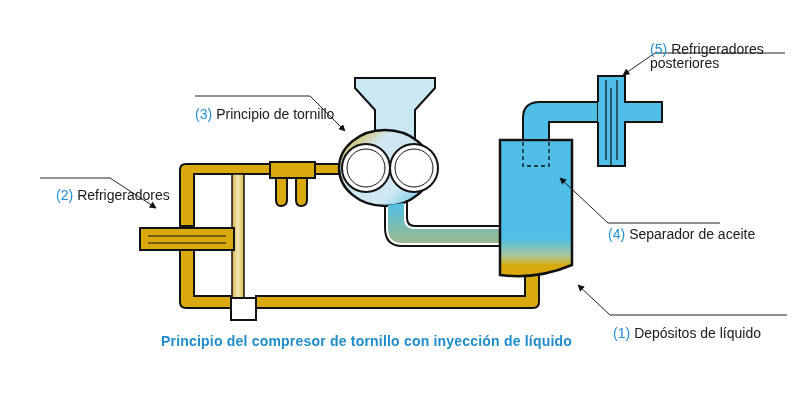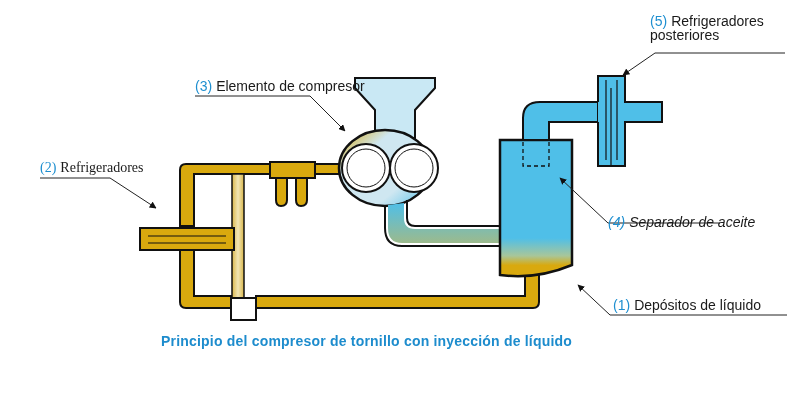--- a/index.html
+++ b/index.html
@@ -1,18 +1,18 @@
 <!DOCTYPE html>
 <html><head>
 <meta charset="utf-8">
 <style>
   html, body { margin:0; padding:0; background:#ffffff; }
   body { width:800px; height:401px; position:relative; overflow:hidden; font-family:"Liberation Sans", sans-serif; }
   .diagram { position:absolute; left:0; top:0; width:800px; height:401px; }
-  .label { position:absolute; font-size:14px; color:#1a1a1a; white-space:nowrap; line-height:17px; }
+  .label { position:absolute; font-size:14px; color:#1a1a1a; white-space:nowrap; line-height:17px;margin-top:28px; }
   .label .num { color:#1e8fd0; margin-right:4px; }
   .caption { position:absolute; left:133px; top:333px; font-size:14px; font-weight:bold; color:#1d8ccd; letter-spacing:0.2px; white-space:nowrap;padding-left:28px; }
 </style>
 </head>
 <body>
 
 <svg class="diagram" viewBox="0 0 800 401" xmlns="http://www.w3.org/2000/svg">
   <defs>
     <linearGradient id="sepGrad" x1="0" y1="0" x2="0" y2="1">
       <stop offset="0" stop-color="#4fbfe8"></stop>
@@ -102,28 +102,28 @@
 </svg>
 
 <div class="label" style="left:650px; top:13px;">
   <span class="num">(5)</span><span>Refrigeradores</span>
 </div>
 <div class="label" style="left:650px; top:27px;">
   <span>posteriores</span>
 </div>
 
 <div class="label" style="left:195px; top:78px;">
-  <span class="num">(3)</span><span>Elemento de compresor</span>
+  <span class="num">(3)</span><span>Principio de tornillo</span>
 </div>
 
-<div class="label" style="left:40px; top:159px;font-family:Liberation Serif, serif;">
+<div class="label" style="left:56px; top:159px;">
   <span class="num">(2)</span><span>Refrigeradores</span>
 </div>
 
-<div class="label" style="left:608px; top:214px;font-style:italic;">
+<div class="label" style="left:608px; top:198px;">
   <span class="num">(4)</span><span>Separador de aceite</span>
 </div>
 
 <div class="label" style="left:613px; top:297px;text-align:center;">
   <span class="num">(1)</span><span>Depósitos de líquido</span>
 </div>
 
 <div class="caption">Principio del compresor de tornillo con inyección de líquido</div>
 
 </body></html>

